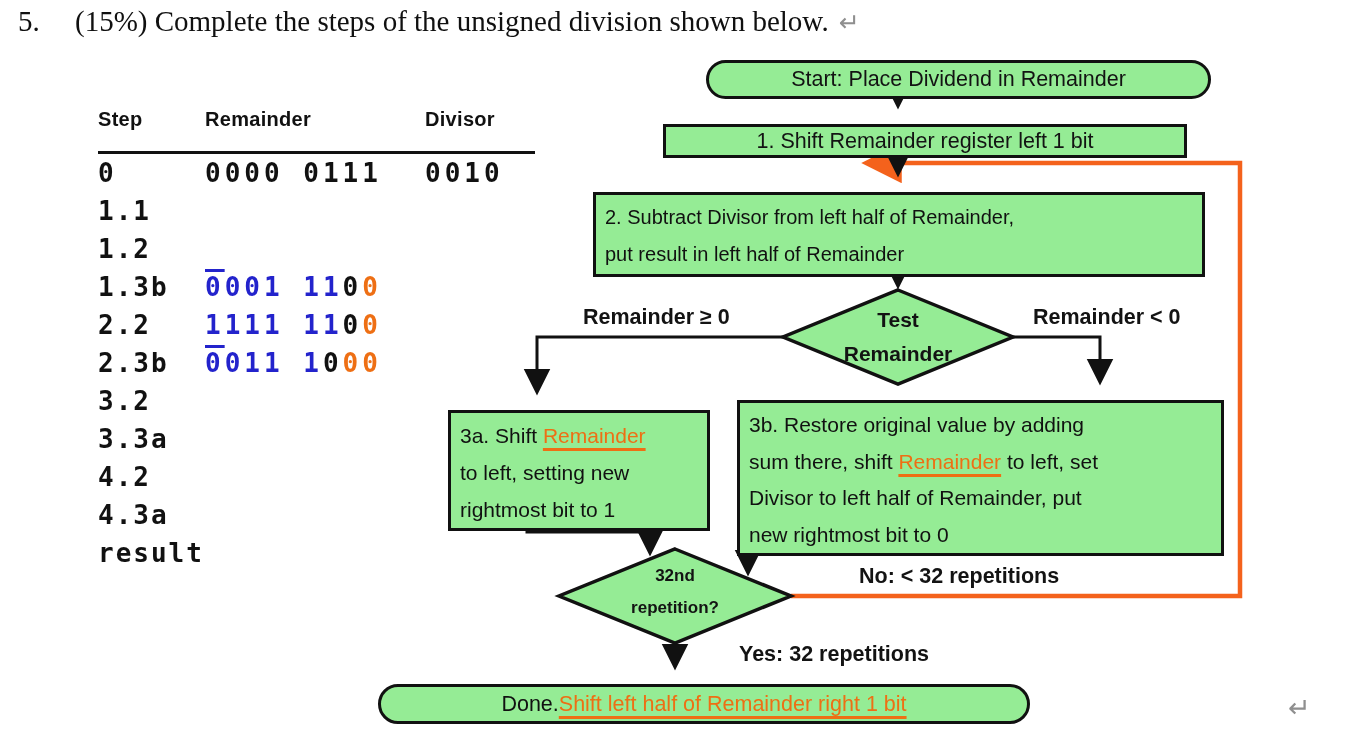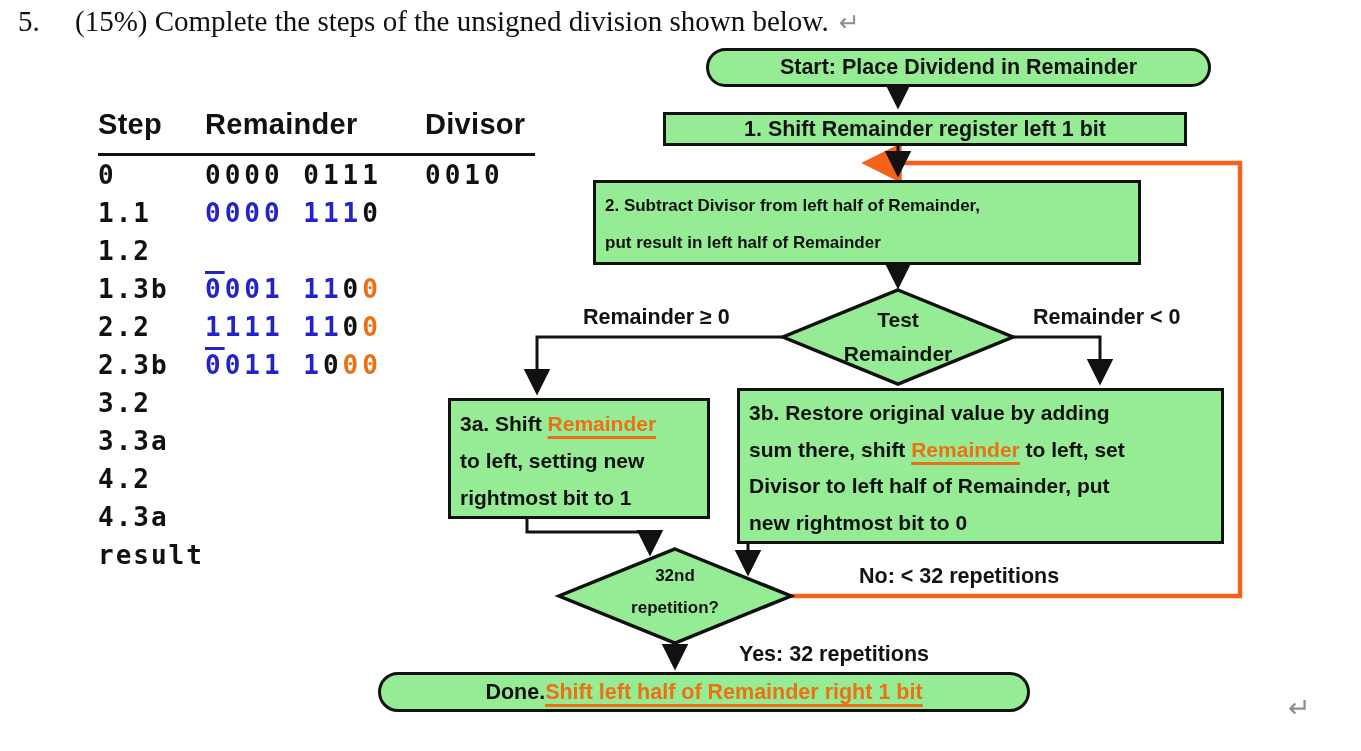--- a/index.html
+++ b/index.html
@@ -8,39 +8,39 @@
 
   
   .question{position:absolute;left:18px;top:5px;font-family:"Liberation Serif",serif;
             font-size:29px;color:#101010;white-space:nowrap;}
   .qnum{display:inline-block;width:57px;}
   .retmark{color:#8f8f8f;font-family:"Liberation Sans",sans-serif;font-size:25px;margin-left:10px;}
   .retmark-bottom{position:absolute;left:1288px;top:692px;color:#8f8f8f;font-size:27px;}
 
   
   .divtable{position:absolute;left:98px;top:108px;width:437px;}
-  .thead{display:flex;font-weight:bold;font-size:29px;letter-spacing:.3px;
-         border-bottom:3px solid #111;padding-bottom:12px;}
+  .thead{display:flex;font-weight:bold;font-size:20px;letter-spacing:.3px;
+         border-bottom:3px solid #111;padding-bottom:20px;}
   .th-step{width:107px;} .th-rem{width:220px;} .th-div{flex:1;}
   .tbody{font-family:"DejaVu Sans Mono","Liberation Mono",monospace;font-weight:bold;
          font-size:26px;}
   .trow{display:flex;height:38px;align-items:center;}
   .cell-step{width:107px;letter-spacing:2px;}
   .cell-rem{width:220px;letter-spacing:4px;white-space:pre;}
   .cell-div{flex:1;letter-spacing:4px;}
   .seg-k{color:#111;}
   .seg-b{color:#2323CC;}
   .seg-o{color:#EE6F14;}
   .seg-ob{color:#2323CC;text-decoration:overline;text-decoration-thickness:3px;}
   .seg-ou{color:#EE6F14;text-decoration:underline;text-underline-offset:5px;text-decoration-thickness:2.5px;}
 
   
   .lyr{position:absolute;left:0;top:0;}
   .fbox{position:absolute;background:#95EC95;border:3px solid #111;box-sizing:border-box;
-        font-weight:bold;color:#131313;}
+        font-weight:normal;color:#131313;margin-top:12px;}
   .stadium{border-radius:22px;border-width:3.5px;display:flex;align-items:center;
            justify-content:center;font-size:21.5px;white-space:nowrap;}
   .center-text{display:flex;align-items:center;justify-content:center;font-size:21.5px;white-space:nowrap;}
   .multiline{font-size:21px;line-height:36.5px;padding:4px 9px;white-space:nowrap;}
   .dlabel{position:absolute;font-weight:bold;text-align:center;color:#131313;}
   .flabel{position:absolute;font-weight:bold;font-size:21.5px;color:#131313;white-space:nowrap;margin-left:6px;}
 </style>
 </head>
 <body>
 
@@ -57,21 +57,20 @@
       <span class="th-div">Divisor</span>
     </div>
     <div class="tbody" id="table-body">
         <div class="trow">
           <span class="cell-step">0</span>
           <span class="cell-rem"><span class="seg-k">0000 0111</span></span>
           <span class="cell-div">0010</span>
         </div>
         <div class="trow">
           <span class="cell-step">1.1</span>
-          <span class="cell-rem"><span class="seg-b">0000 111</span><span class="seg-k">0</span></span>
           <span class="cell-div"></span>
         </div>
         <div class="trow">
           <span class="cell-step">1.2</span>
           <span class="cell-div"></span>
         </div>
         <div class="trow">
           <span class="cell-step">1.3b</span>
           <span class="cell-rem"><span class="seg-ob">0</span><span class="seg-b">001 11</span><span class="seg-k">0</span><span class="seg-o">0</span></span>
           <span class="cell-div"></span>
@@ -140,21 +139,21 @@
   </svg>
 
   <div class="fbox stadium" style="left:706px;top:48px;width:505px;height:39px;">
     <span>Start: Place Dividend in Remainder</span>
   </div>
 
   <div class="fbox center-text" style="left:663px;top:112px;width:524px;height:34px;">
     <span>1. Shift Remainder register left 1 bit</span>
   </div>
 
-  <div class="fbox multiline" style="left:593px;top:180px;width:548px;height:85px;line-height:37px;font-size:17px;">
+  <div class="fbox multiline" style="left:593px;top:180px;width:612px;height:85px;line-height:37px;font-size:20px;">
       <div><span class="seg-k">2. Subtract Divisor from left half of Remainder,</span></div>
       <div><span class="seg-k">put result in left half of Remainder</span></div>
     </div>
 
   <div class="fbox multiline" style="left:448px;top:398px;width:262px;height:121px;line-height:37px;">
       <div><span class="seg-k">3a. Shift </span><span class="seg-ou">Remainder</span></div>
       <div><span class="seg-k">to left, setting new</span></div>
       <div><span class="seg-k">rightmost bit to 1</span></div>
     </div>
 

